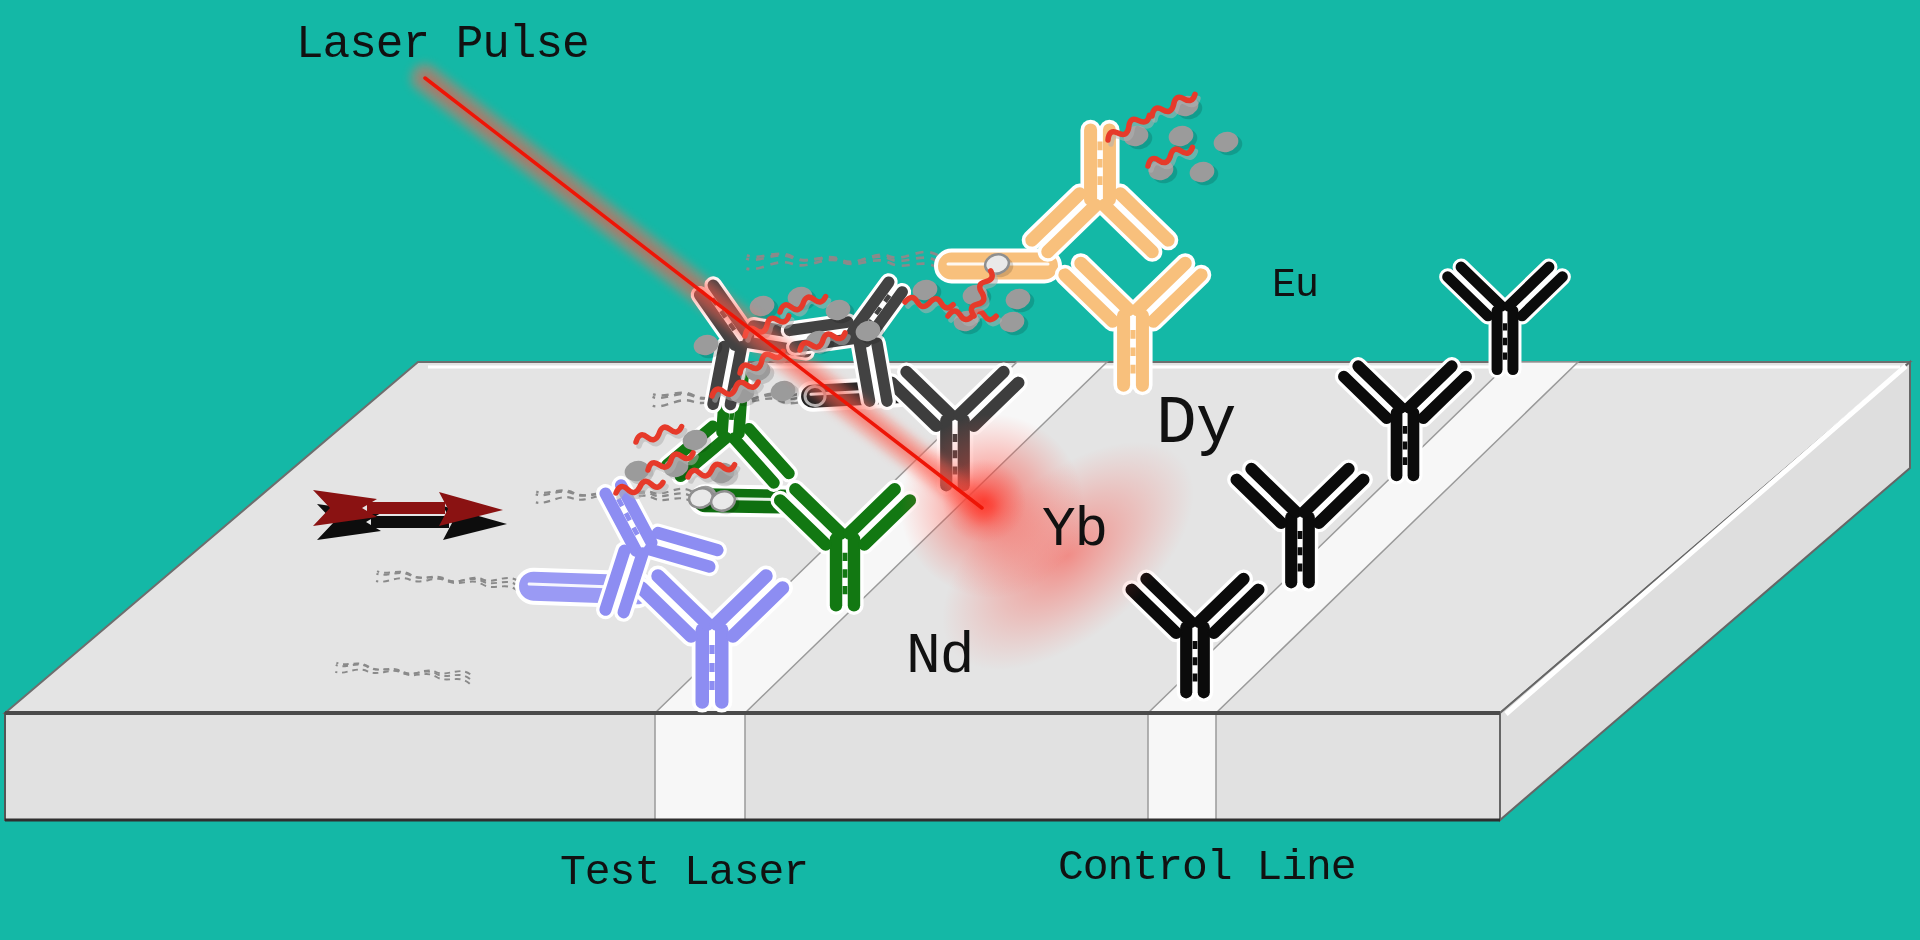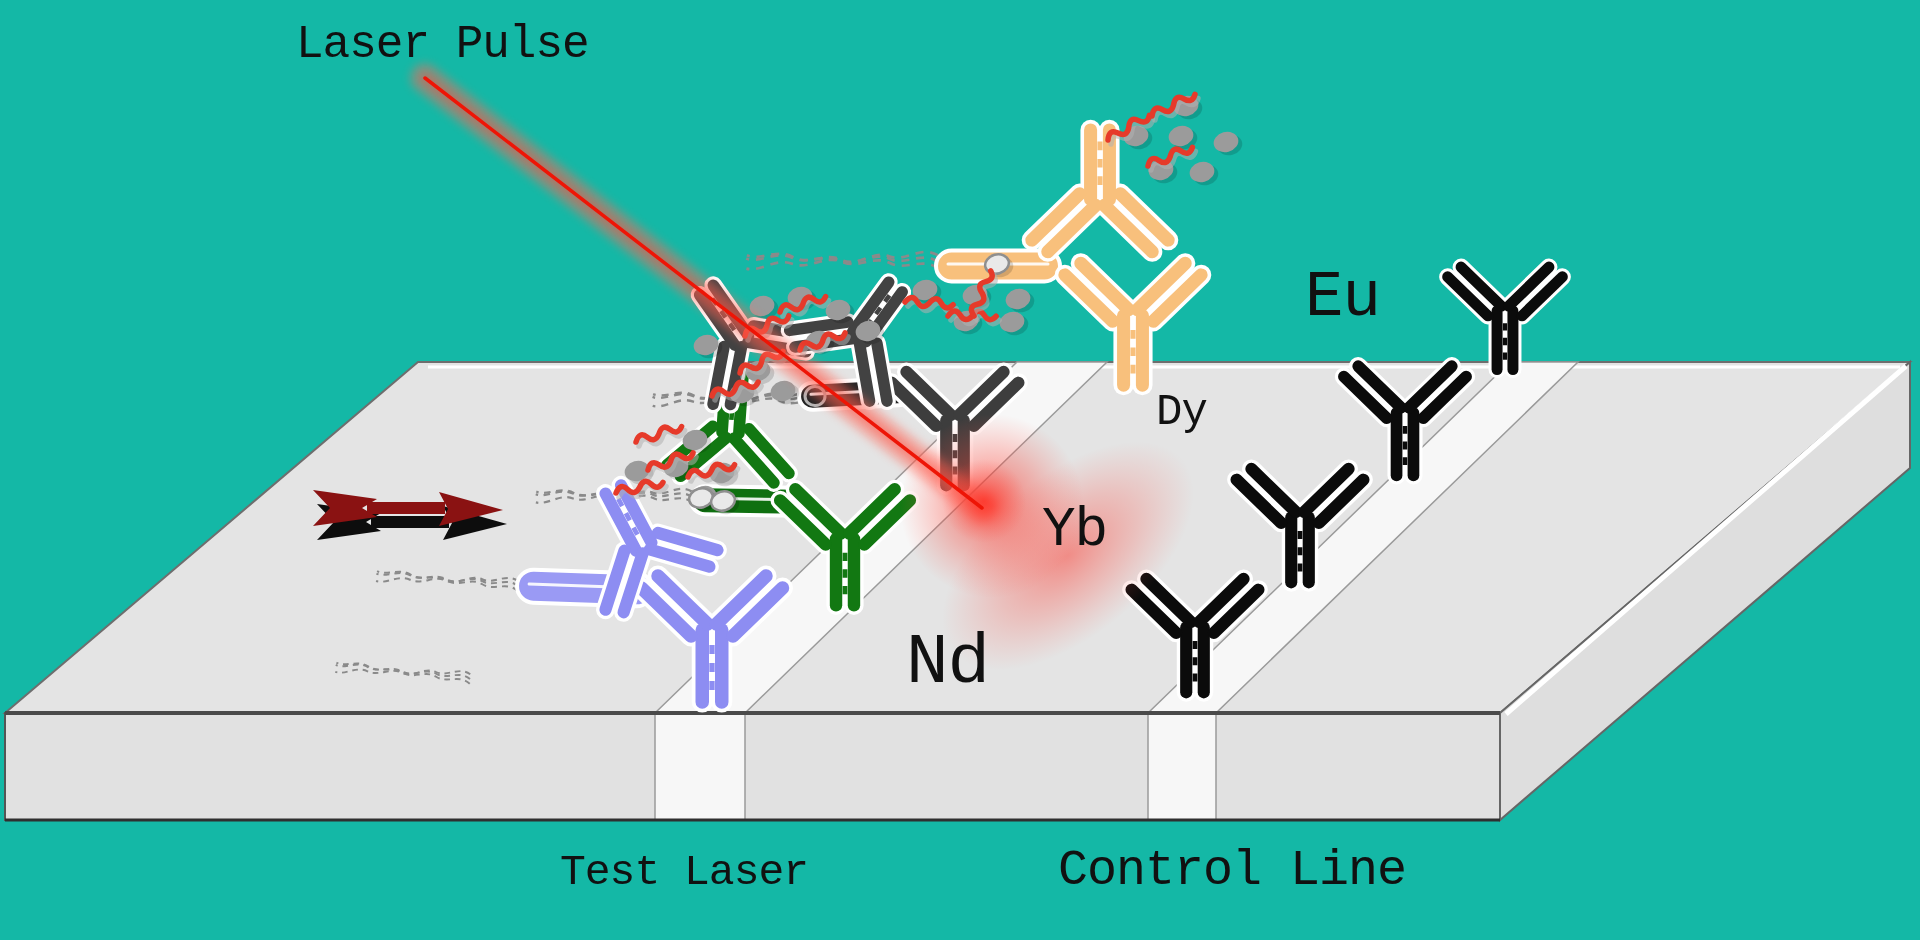--- a/index.html
+++ b/index.html
@@ -1,26 +1,26 @@
 <!DOCTYPE html>
 <html><head>
 <meta charset="utf-8">
 <style>
   html,body{margin:0;padding:0;background:#ffffff;}
   .stage{position:relative;width:1920px;height:940px;background:#14b8a6;overflow:hidden;
          font-family:Liberation Mono, monospace;padding-left:48px;}
   .stage svg{position:absolute;left:0;top:0;}
   .lbl{position:absolute;color:#111;letter-spacing:-1px;line-height:1;white-space:nowrap;}
   .lbl-laser{left:296px;top:22px;font-size:46px;}
-  .lbl-eu{left:1272px;top:266px;font-size:64px;margin-left:33px;}
-  .lbl-dy{left:1156px;top:390px;font-size:44px;}
+  .lbl-eu{left:1272px;top:266px;font-size:40px;}
+  .lbl-dy{left:1156px;top:390px;font-size:68px;}
   .lbl-yb{left:1042px;top:502px;font-size:56px;}
-  .lbl-nd{left:906px;top:628px;font-size:71px;}
+  .lbl-nd{left:906px;top:628px;font-size:58px;}
   .lbl-test{left:560px;top:851px;font-size:43px;width:224px;text-align:center;}
-  .lbl-control{left:1058px;top:846px;font-size:50px;width:244px;text-align:center;}
+  .lbl-control{left:1058px;top:846px;font-size:43px;width:244px;text-align:center;}
 </style>
 </head>
 <body>
 
 <div class="stage">
   <svg id="scene" width="1920" height="940" viewBox="0 0 1920 940">
       <defs>
         <radialGradient id="rg">
           <stop offset="0%" stop-color="rgba(255,40,28,0.62)"></stop>
           <stop offset="55%" stop-color="rgba(255,70,58,0.30)"></stop>

